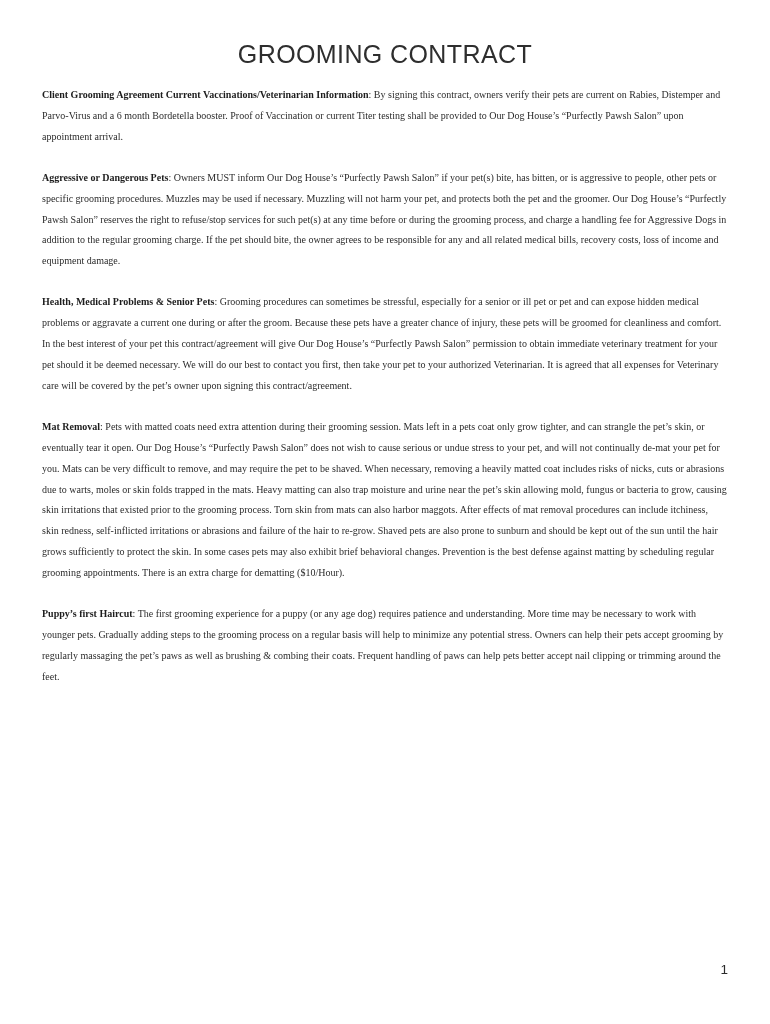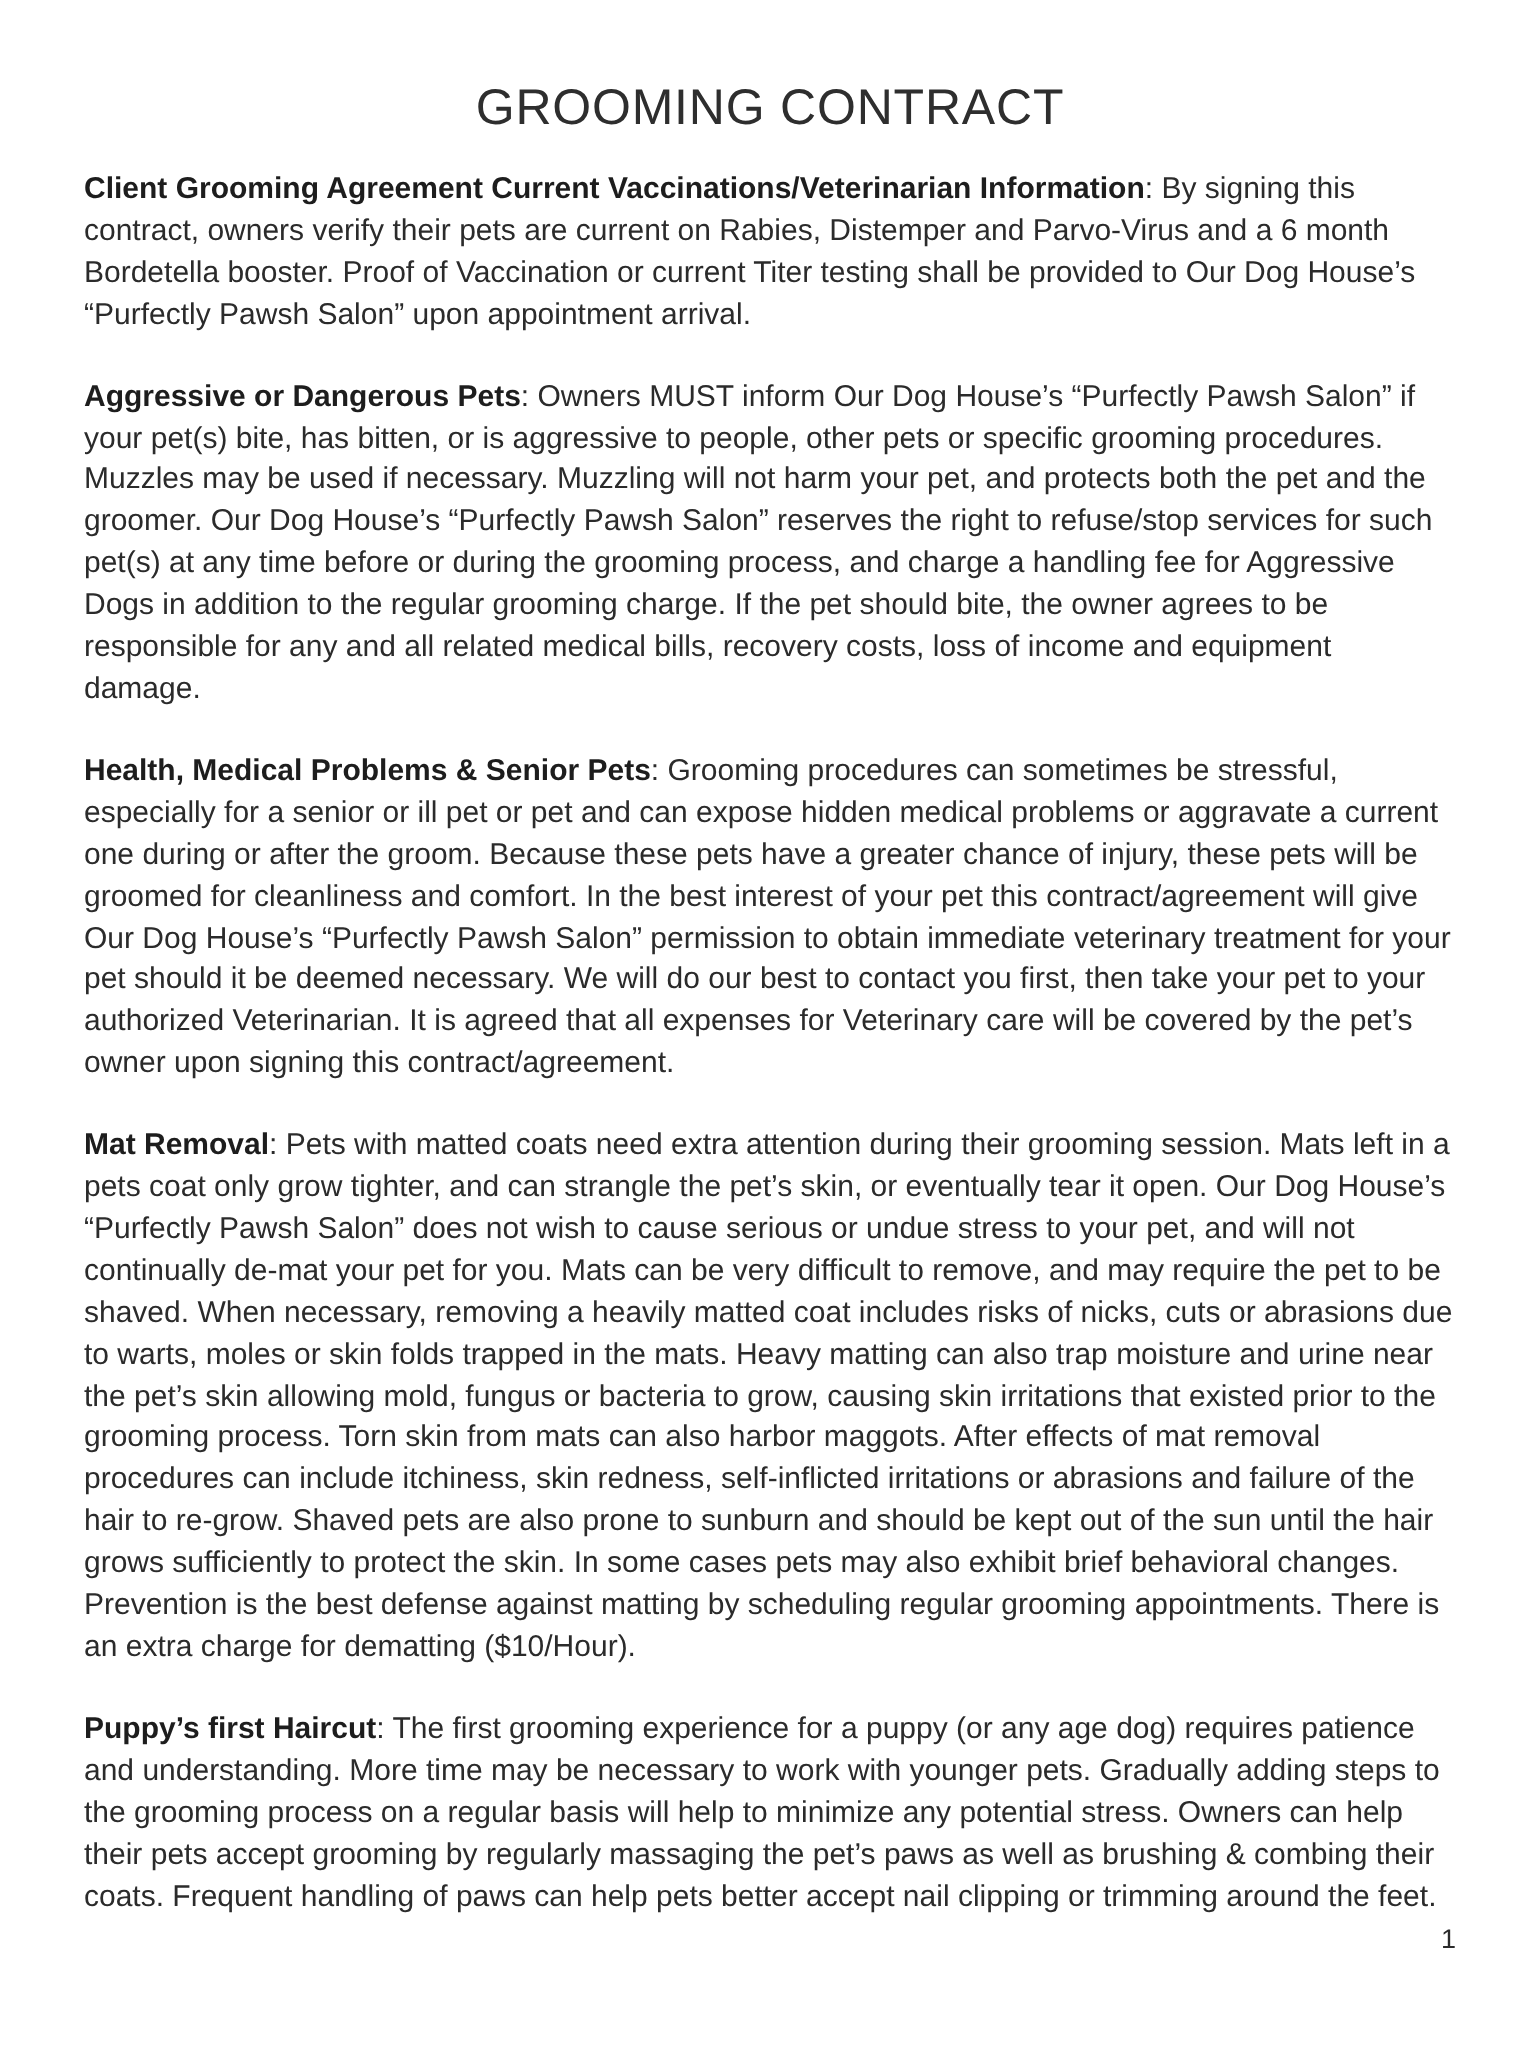--- a/index.html
+++ b/index.html
@@ -33,25 +33,25 @@
   }
   .body-area {
     position: absolute;
     top: 85px;
     left: 42px;
     width: 685px;
   }
   .section {
     margin: 0 0 20px 0;
     padding: 0;
-    font-size: 15px;
+    font-size: 10px;
     line-height: 20.9px;
     text-align: left;
     color: #2b2b2b;
-    font-family: Liberation Sans, sans-serif;
+    font-family: Liberation Serif, serif;
   }
   .section:last-of-type {
     margin-bottom: 13px;
   }
   .sec-heading {
     font-weight: bold;
     color: #1d1d1d;
   }
   .sec-body {
     font-weight: normal;

